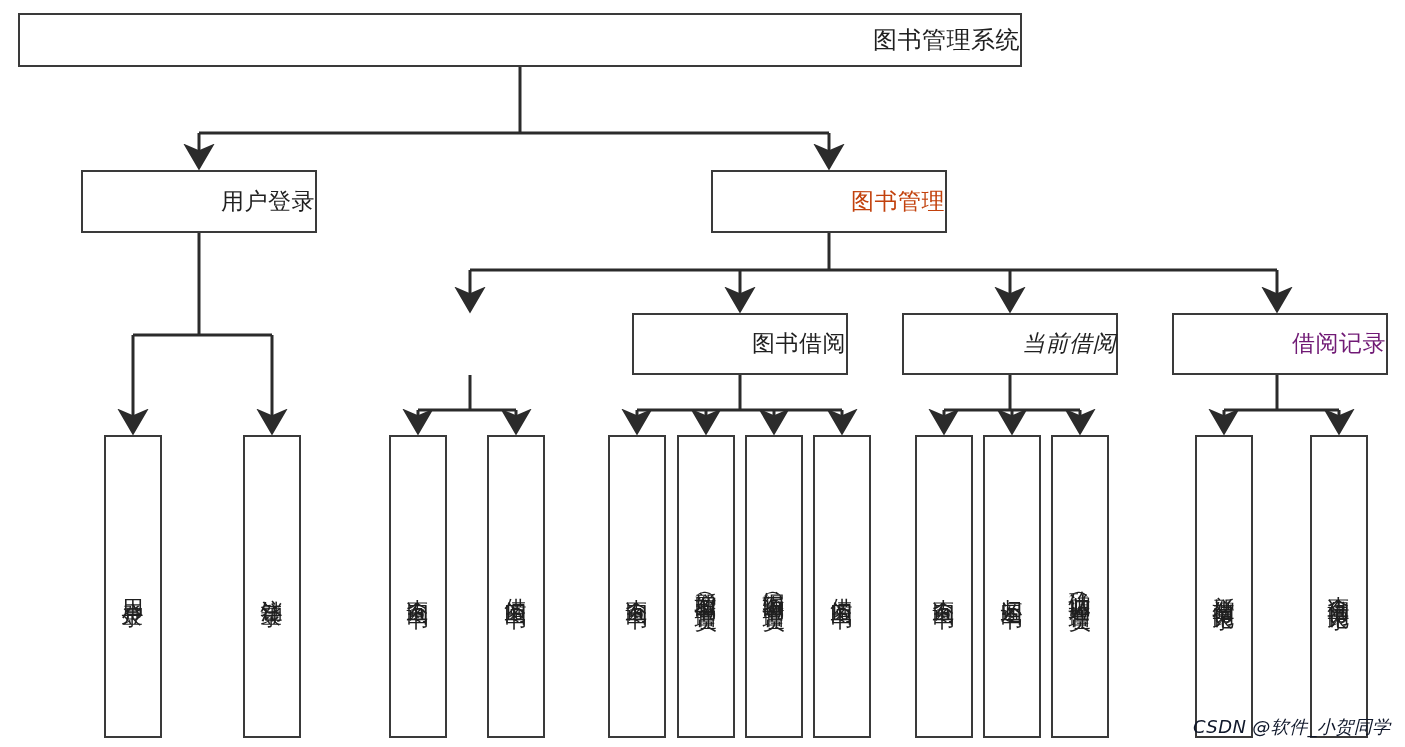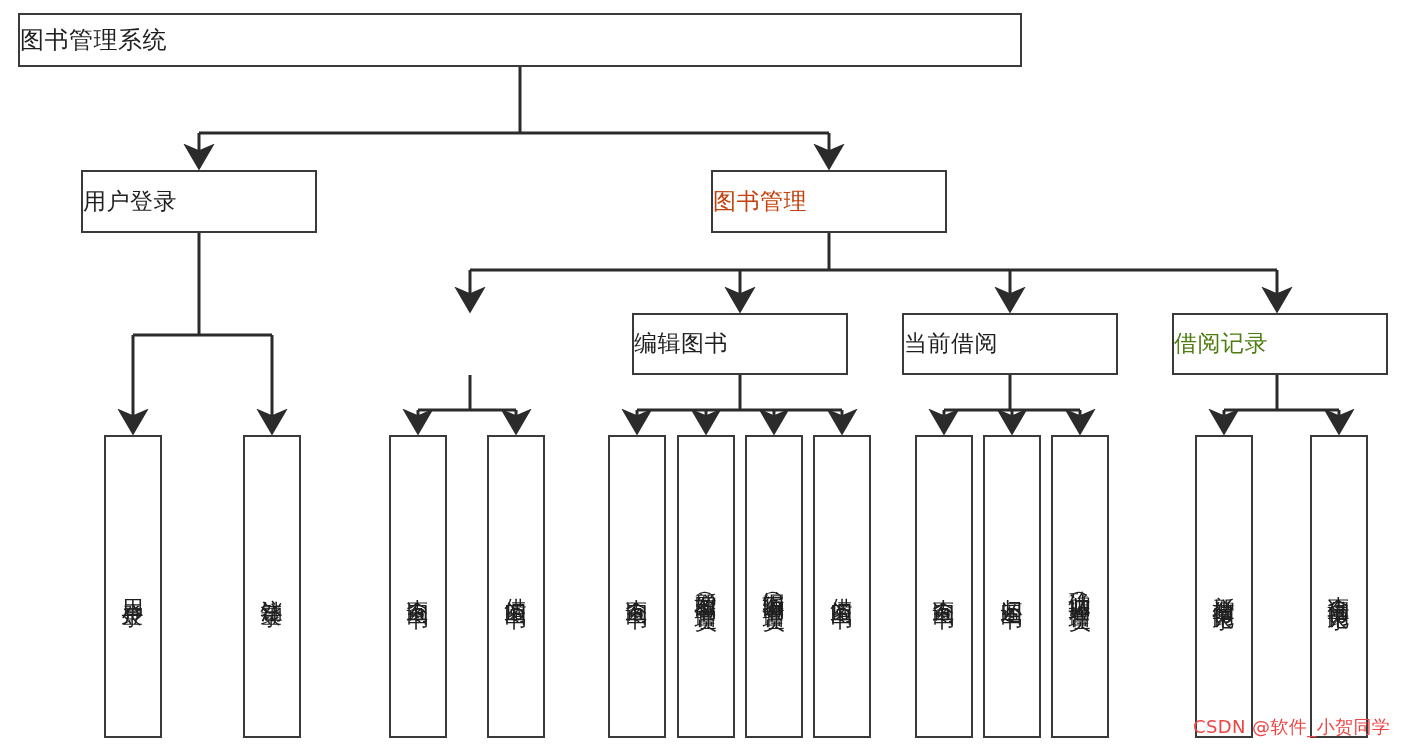--- a/index.html
+++ b/index.html
@@ -25,21 +25,21 @@
     width: 1405px;
     height: 747px;
   }
   .node {
     position: absolute;
     box-sizing: border-box;
     background: #ffffff;
     border: 2px solid #3a3a3a;
     display: flex;
     align-items: center;
-    justify-content: flex-start;
+    justify-content: flex-end;
     color: #1f1f1f;
     z-index: 2;
   }
   .node .label {
     display: block;
     text-align: center;
     line-height: 1.18;
     letter-spacing: 0.5px;
     white-space: nowrap;
   }
@@ -132,26 +132,26 @@
   </div>
 
   <div class="node horiz" style="left: 81px; top: 170px; width: 236px; height: 63px; border-color: rgb(58, 58, 58); background: rgb(255, 255, 255); color: rgb(31, 31, 31);">
     <span class="label">用户登录</span>
   </div>
   <div class="node horiz" style="left: 711px; top: 170px; width: 236px; height: 63px; border-color: rgb(58, 58, 58); background: rgb(255, 255, 255); color: #c2410c;">
     <span class="label">图书管理</span>
   </div>
 
   <div class="node horiz" style="left: 632px; top: 313px; width: 216px; height: 62px; border-color: rgb(58, 58, 58); background: rgb(255, 255, 255); color: rgb(31, 31, 31);">
-    <span class="label">编辑图书</span>
+    <span class="label">图书借阅</span>
   </div>
-  <div class="node horiz" style="left: 902px; top: 313px; width: 216px; height: 62px; border-color: rgb(58, 58, 58); background: rgb(255, 255, 255); color: rgb(31, 31, 31);">
+  <div class="node horiz" style="left: 902px; top: 313px; width: 216px; height: 62px; border-color: rgb(58, 58, 58); background: rgb(255, 255, 255); color: rgb(31, 31, 31); font-style: italic;">
     <span class="label">当前借阅</span>
   </div>
-  <div class="node horiz" style="left: 1172px; top: 313px; width: 216px; height: 62px; border-color: rgb(58, 58, 58); background: rgb(255, 255, 255); color: #4d7c0f;">
+  <div class="node horiz" style="left: 1172px; top: 313px; width: 216px; height: 62px; border-color: rgb(58, 58, 58); background: rgb(255, 255, 255); color: #701a75;">
     <span class="label">借阅记录</span>
   </div>
 
   <div class="node vert" style="left: 104px; top: 435px; width: 58px; height: 303px; border-color: rgb(58, 58, 58); background: rgb(255, 255, 255); color: rgb(31, 31, 31);">
     <span class="label">用户登录</span>
   </div>
   <div class="node vert" style="left: 243px; top: 435px; width: 58px; height: 303px; border-color: rgb(58, 58, 58); background: rgb(255, 255, 255); color: rgb(31, 31, 31);">
     <span class="label">注销登录</span>
   </div>
   <div class="node vert" style="left: 389px; top: 435px; width: 58px; height: 303px; border-color: rgb(58, 58, 58); background: rgb(255, 255, 255); color: rgb(31, 31, 31);">
@@ -181,15 +181,15 @@
   <div class="node vert" style="left: 1051px; top: 435px; width: 58px; height: 303px; border-color: rgb(58, 58, 58); background: rgb(255, 255, 255); color: rgb(31, 31, 31);">
     <span class="label">确认归还（管理员）</span>
   </div>
   <div class="node vert" style="left: 1195px; top: 435px; width: 58px; height: 303px; border-color: rgb(58, 58, 58); background: rgb(255, 255, 255); color: rgb(31, 31, 31);">
     <span class="label">新增借阅记录</span>
   </div>
   <div class="node vert" style="left: 1310px; top: 435px; width: 58px; height: 303px; border-color: rgb(58, 58, 58); background: rgb(255, 255, 255); color: rgb(31, 31, 31);">
     <span class="label">查询借阅记录</span>
   </div>
 
-  <div class="watermark" style="left: 1193px; top: 715px; color: #ef4444;">CSDN @软件_小贺同学</div>
+  <div class="watermark" style="left: 1193px; top: 715px; color: #0f172a; font-style: italic;">CSDN @软件_小贺同学</div>
 
 </div>
 
 </body></html>

